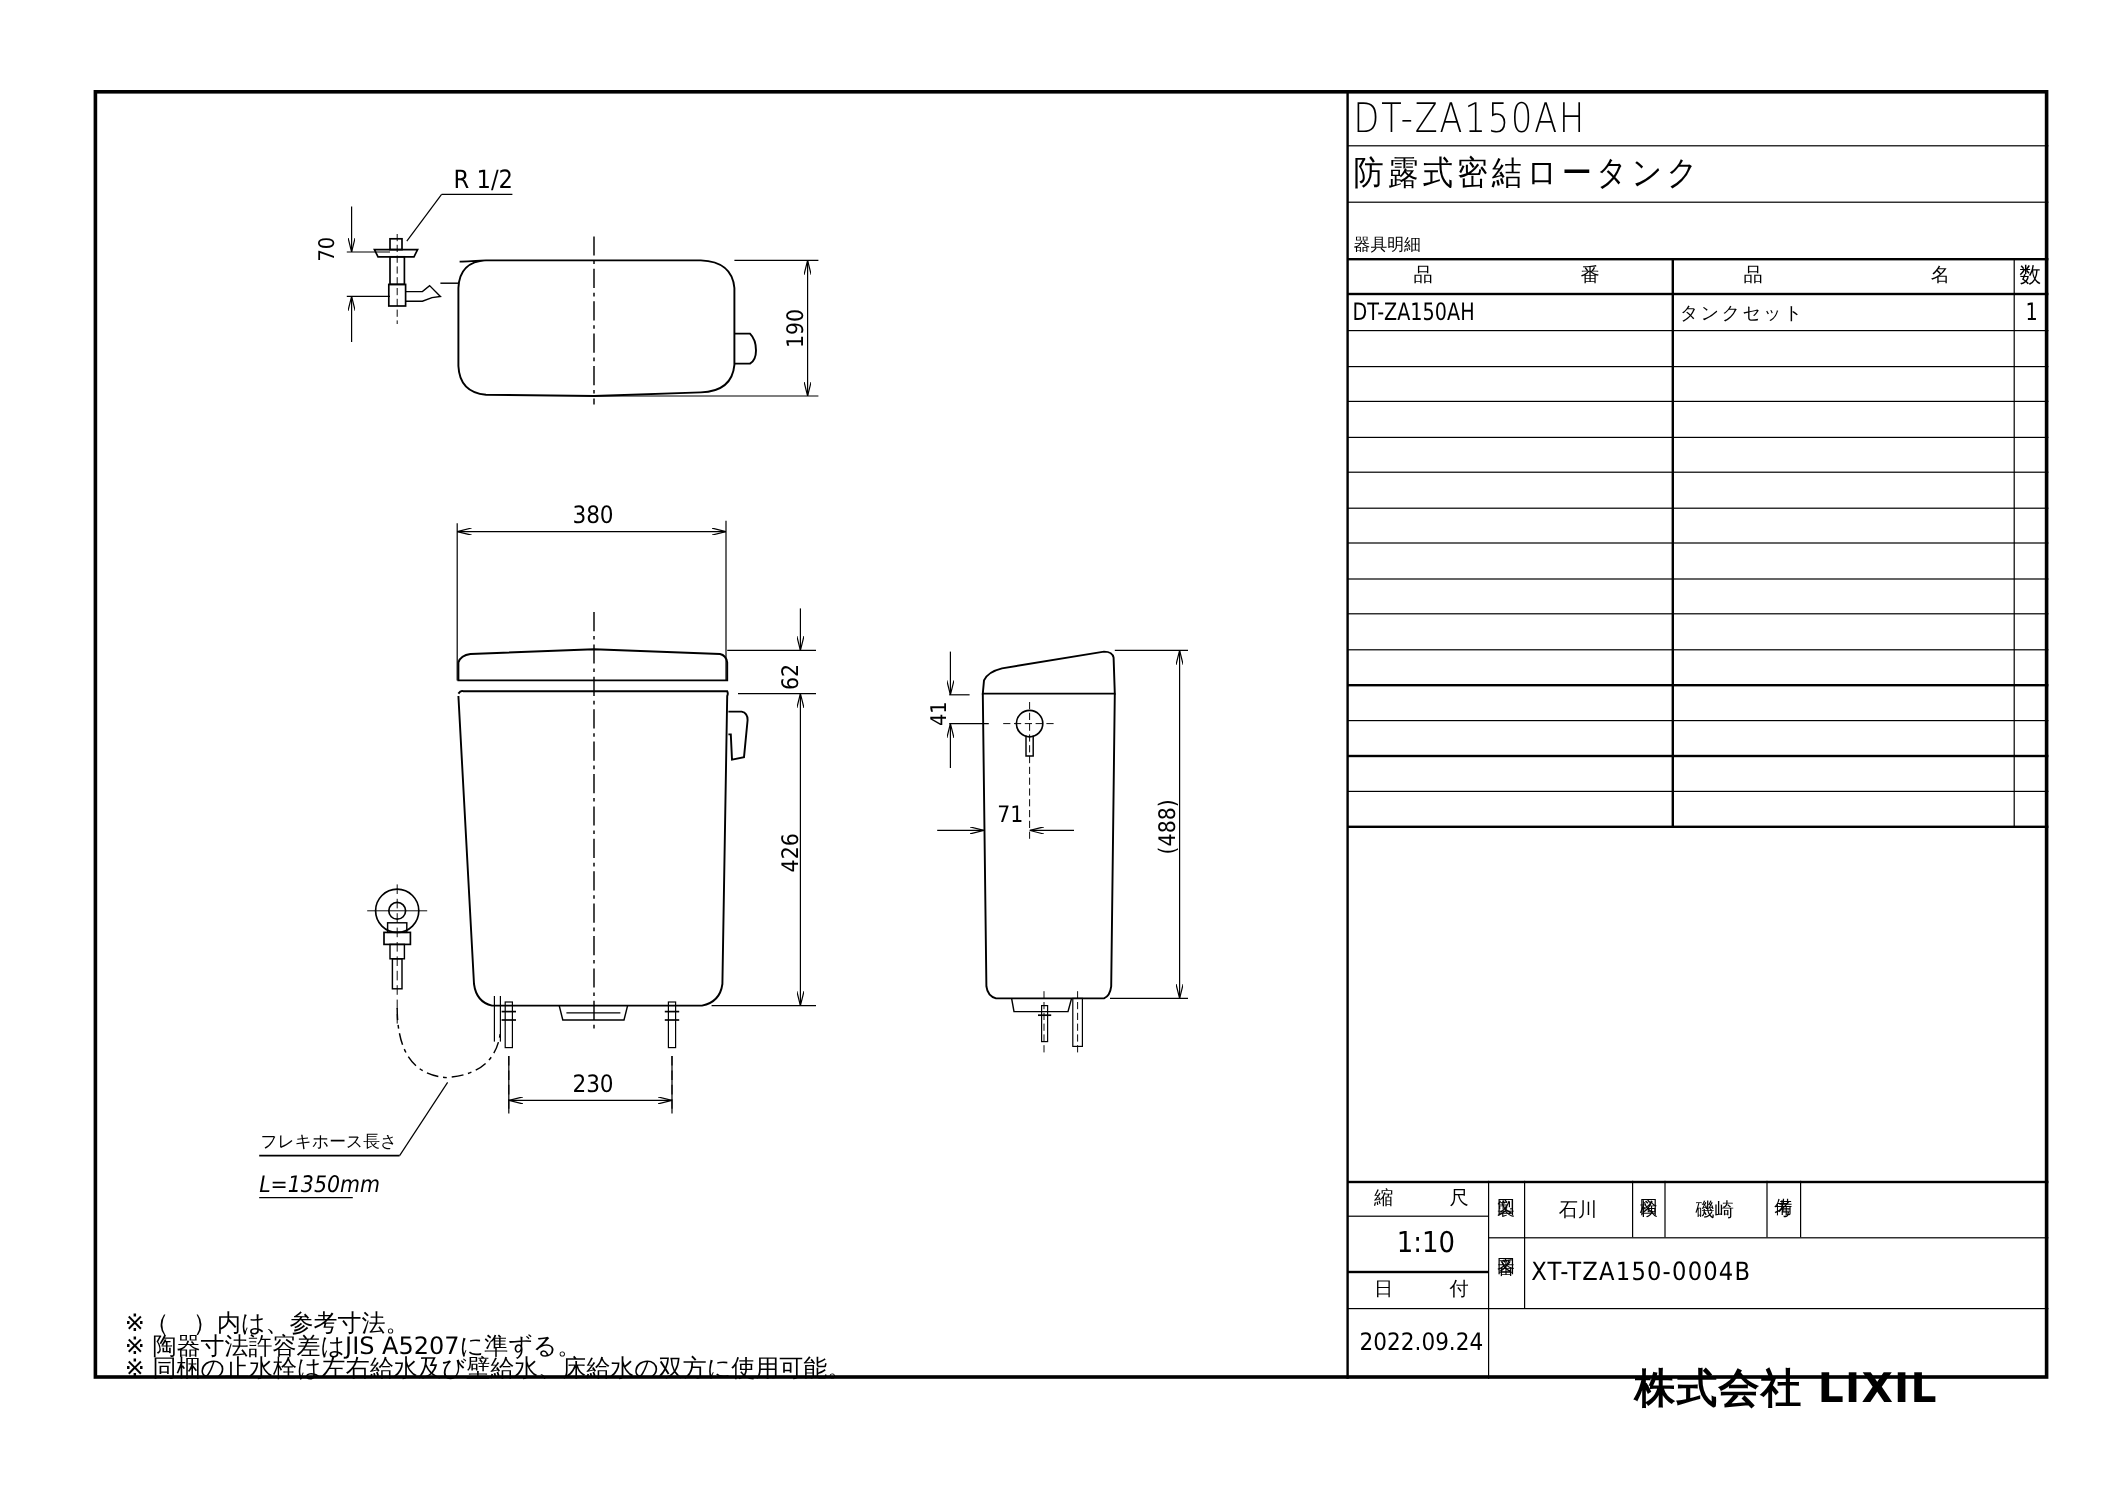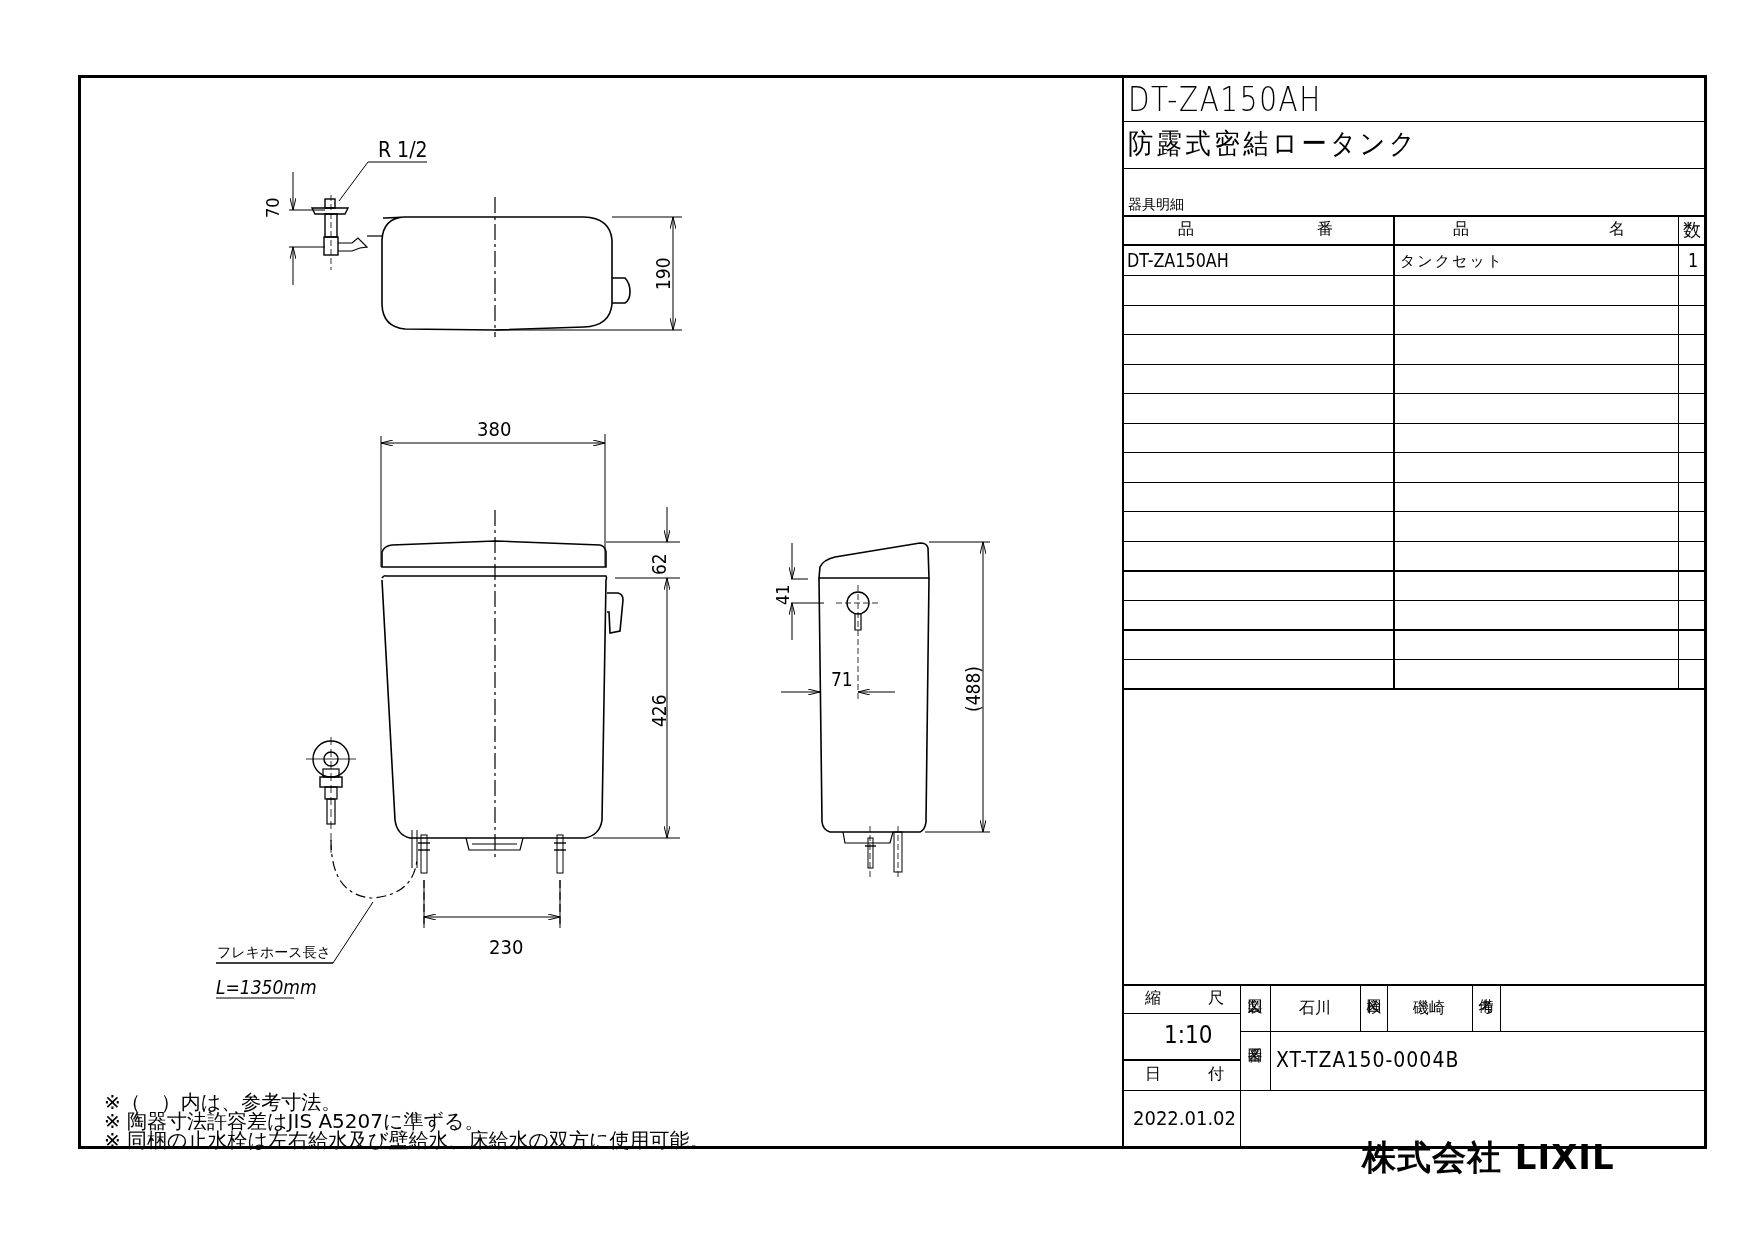--- a/index.html
+++ b/index.html
@@ -147,21 +147,21 @@
   </g>
 </svg>
 
 <div class="txt cad" style="left:378px;top:140px;font-size:21px;">R 1/2</div>
 <div class="txt cad" style="left:264px;top:218px;font-size:18px;transform:rotate(-90deg);transform-origin:left top;">70</div>
 <div class="txt cad" style="left:654px;top:290px;font-size:19px;transform:rotate(-90deg);transform-origin:left top;">190</div>
 
 <div class="txt cad" style="left:477px;top:419px;font-size:20px;">380</div>
 <div class="txt cad" style="left:650px;top:575px;font-size:19px;transform:rotate(-90deg);transform-origin:left top;">62</div>
 <div class="txt cad" style="left:650px;top:727px;font-size:19px;transform:rotate(-90deg);transform-origin:left top;">426</div>
-<div class="txt cad" style="left:489px;top:893px;font-size:20px;margin-top:44px;">230</div>
+<div class="txt cad" style="left:477px;top:893px;font-size:20px;">230</div>
 <div class="txt" style="left:217px;top:945px;font-size:14px;">フレキホース長さ</div>
 <div class="txt cad" style="left:216px;top:978px;font-size:19px;font-style:italic;">L=1350mm</div>
 
 <div class="txt cad" style="left:774px;top:605px;font-size:18px;transform:rotate(-90deg);transform-origin:left top;">41</div>
 <div class="txt cad" style="left:831px;top:670px;font-size:19px;">71</div>
 <div class="txt cad" style="left:964px;top:712px;font-size:19px;transform:rotate(-90deg);transform-origin:left top;">(488)</div>
 
 <div class="txt notes" style="left:104px;top:1075px;">※（　）内は、参考寸法。</div>
 <div class="txt notes" style="left:104px;top:1094px;">※ 陶器寸法許容差はJIS A5207に準ずる。</div>
 <div class="txt notes" style="left:104px;top:1113px;">※ 同梱の止水栓は左右給水及び壁給水、床給水の双方に使用可能。</div>
@@ -223,21 +223,21 @@
     <div class="vline" style="left:1360px;top:984px;width:1px;height:47px;"></div>
     <div class="vline" style="left:1387px;top:984px;width:1px;height:47px;"></div>
     <div class="vline" style="left:1472px;top:984px;width:1px;height:47px;"></div>
     <div class="vline" style="left:1500px;top:984px;width:1px;height:47px;"></div>
 
     <div class="txt" style="left:1145px;top:990px;font-size:16px;">縮</div>
     <div class="txt" style="left:1208px;top:990px;font-size:16px;">尺</div>
     <div class="txt cad" style="left:1164px;top:1023px;font-size:24px;">1:10</div>
     <div class="txt" style="left:1145px;top:1066px;font-size:16px;">日</div>
     <div class="txt" style="left:1208px;top:1066px;font-size:16px;">付</div>
-    <div class="txt cad" style="left:1133px;top:1108px;font-size:20px;">2022.01.02</div>
+    <div class="txt cad" style="left:1133px;top:1108px;font-size:20px;">2022.09.24</div>
 
     <div class="txt vert" style="left:1247px;top:987px;font-size:15px;">製図</div>
     <div class="txt" style="left:1299px;top:1000px;font-size:16px;">石川</div>
     <div class="txt vert" style="left:1366px;top:987px;font-size:15px;">検図</div>
     <div class="txt" style="left:1413px;top:1000px;font-size:16px;">磯崎</div>
     <div class="txt vert" style="left:1478px;top:987px;font-size:15px;">備考</div>
     <div class="txt" style="left:1508px;top:1000px;font-size:16px;"></div>
 
     <div class="txt vert" style="left:1247px;top:1036px;font-size:15px;">図番</div>
     <div class="txt cad" style="left:1276px;top:1050px;font-size:21px;letter-spacing:1px;">XT-TZA150-0004B</div>

